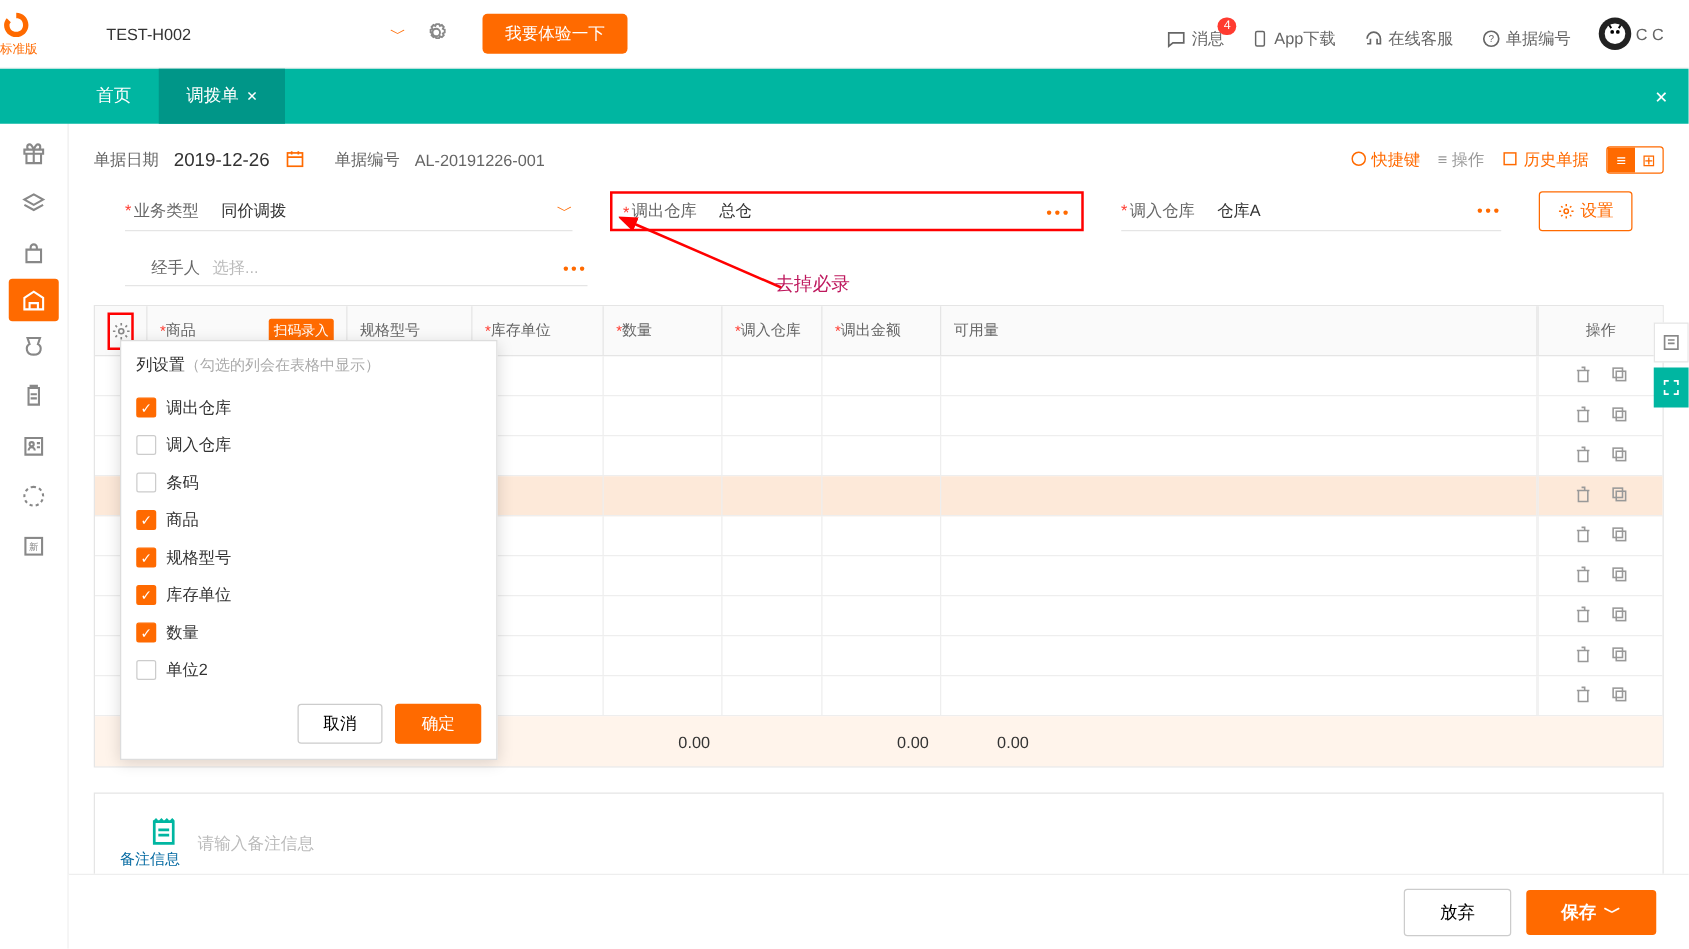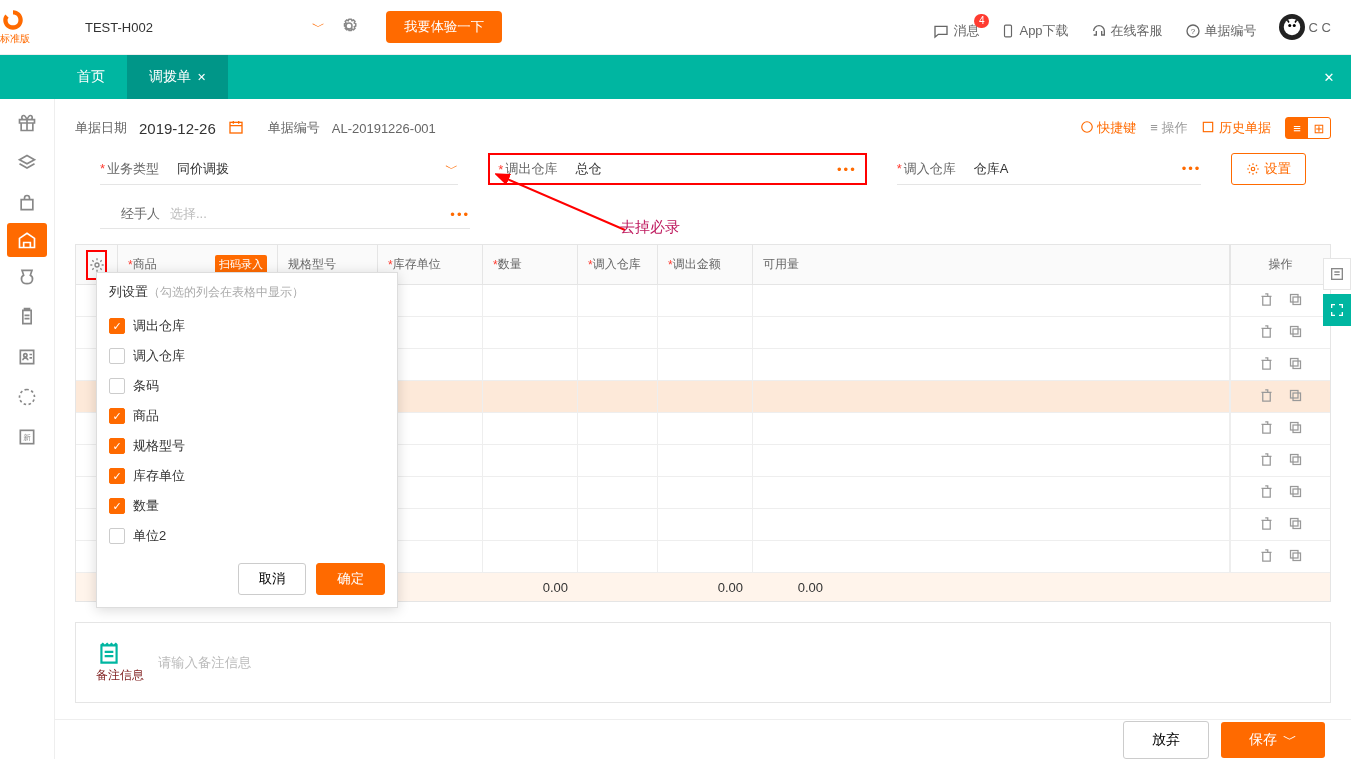--- a/index.html
+++ b/index.html
@@ -48,40 +48,40 @@
 .th { border-right:1px solid #e5e5e5; display:flex; align-items:center; padding:0 10px; color:#666; font-size:12px;}
 .th .req { color:#ff3b30;}
 .th-gear { width:42px; justify-content:center; }
 .th-gear-box { border:2px solid #ff0000; width:36px; height:30px; display:flex; align-items:center; justify-content:center;}
 .scan-btn { background:#ff6a00; color:#fff; font-size:11px; padding:2px 4px; border-radius:2px; margin-left:auto;}
 .th-act { margin-left:auto; width:100px; justify-content:center; border-left:1px solid #e5e5e5; border-right:none;}
 .trow { display:flex; height:32px; border-bottom:1px solid #eee;}
 .tcell { border-right:1px solid #eee; padding:0 10px; display:flex; align-items:center;}
 .tcell-act { margin-left:auto; width:100px; justify-content:center; gap:14px; border-left:1px solid #eee; border-right:none;}
 .trow.hl { background:#fde9d9;}
-.tfoot { display:flex; height:28px; align-items:center; background:#fff4eb;}
+.tfoot { display:flex; height:40px; align-items:center; background:#fff4eb;}
 .tfoot .fcell { padding:0 10px; text-align:right;}
 .popup { position:absolute; left:96px; top:272px; width:302px; background:#fff; border:1px solid #ddd; box-shadow:0 2px 12px rgba(0,0,0,.15); z-index:10;}
 .popup-head { padding:10px 12px; color:#333;}
 .popup-head .hint { color:#aaa; font-size:12px;}
 .popup-body { max-height:240px; overflow-y:scroll; padding:0 12px;}
 .chk-row { display:flex; align-items:center; gap:8px; padding:6px 0;}
 .chk { width:16px; height:16px; border:1px solid #ccc; border-radius:2px; display:flex; align-items:center; justify-content:center;}
 .chk.on { background:#ff6a00; border-color:#ff6a00; color:#fff; font-size:11px;}
 .popup-foot { display:flex; justify-content:flex-end; gap:10px; padding:12px;}
 .btn { padding:6px 20px; border-radius:3px; border:1px solid #ccc; background:#fff; cursor:pointer;}
 .btn.primary { background:#ff6a00; color:#fff; border-color:#ff6a00;}
 .memo-wrap { display:flex; align-items:center; gap:14px; border:1px solid #e5e5e5; padding:18px 20px; margin-top:20px;}
-.memo-icon { color:#7f1d1d; display:flex; flex-direction:column; align-items:flex-start; font-size:12px;}
+.memo-icon { color:#0369a1; display:flex; flex-direction:column; align-items:flex-end; font-size:12px;}
 .memo-input { flex:1; border:none; outline:none; color:#333;}
 .memo-input::placeholder { color:#bbb;}
-.footer { position:absolute; left:55px; right:0; bottom:0; height:40px; border-top:1px solid #eee; display:flex; align-items:center; justify-content:flex-end; gap:12px; padding:0 26px; background:#fff;}
+.footer { position:absolute; left:55px; right:0; bottom:0; height:60px; border-top:1px solid #eee; display:flex; align-items:center; justify-content:flex-end; gap:12px; padding:0 26px; background:#fff;}
 .btn-lg { padding:9px 28px; font-size:14px;}
 .btn-outline-o { border:1px solid #ff6a00; color:#ff6a00; background:#fff;}
-.btn-fill-o { background:#ff6a00; color:#fff; border:none;}
+.btn-fill-o { background:#ff6a00; color:#fff; border:none;font-weight:bold;}
 .btn-fill-o .chev { margin-left:6px;}
 .right-float { position:absolute; right:0; top:258px; width:28px;}
 .float-btn { width:28px; height:32px; background:#fff; border:1px solid #e5e5e5; display:flex; align-items:center; justify-content:center; color:#888;}
 .float-btn.teal { background:#00b6a1; color:#fff; border:none; margin-top:4px;}
 .annotation { position:absolute; color:#be185d; font-size:15px; pointer-events:none;}
 .arrow-svg { position:absolute; pointer-events:none;}
 
 .c1{width:42px}.c2{width:160px}.c3{width:100px}.c4{width:105px}.c5{width:95px}.c6{width:80px}.c7{width:95px}.c8{flex:1}
 </style>
 </head>

